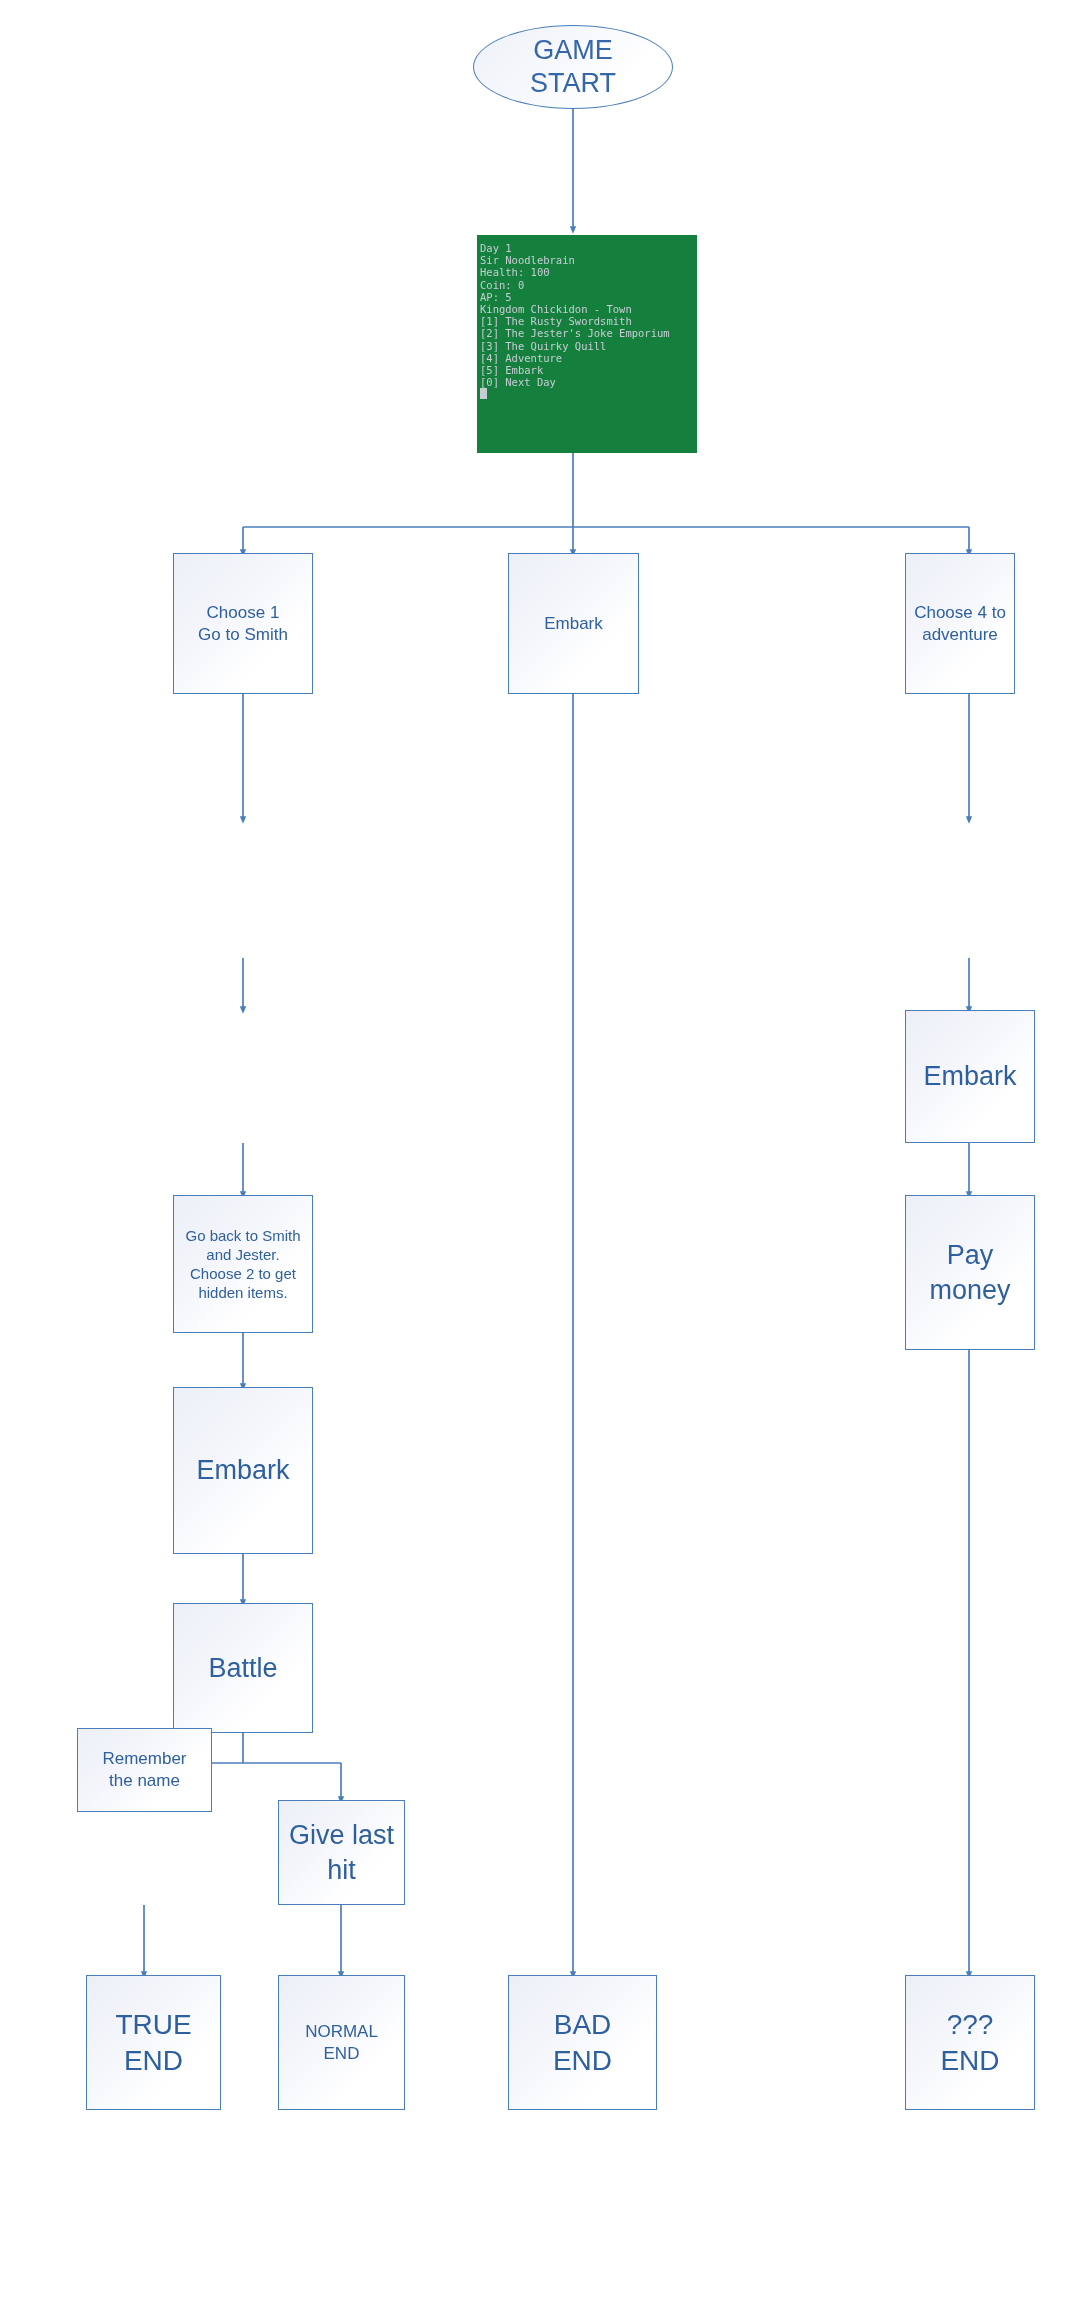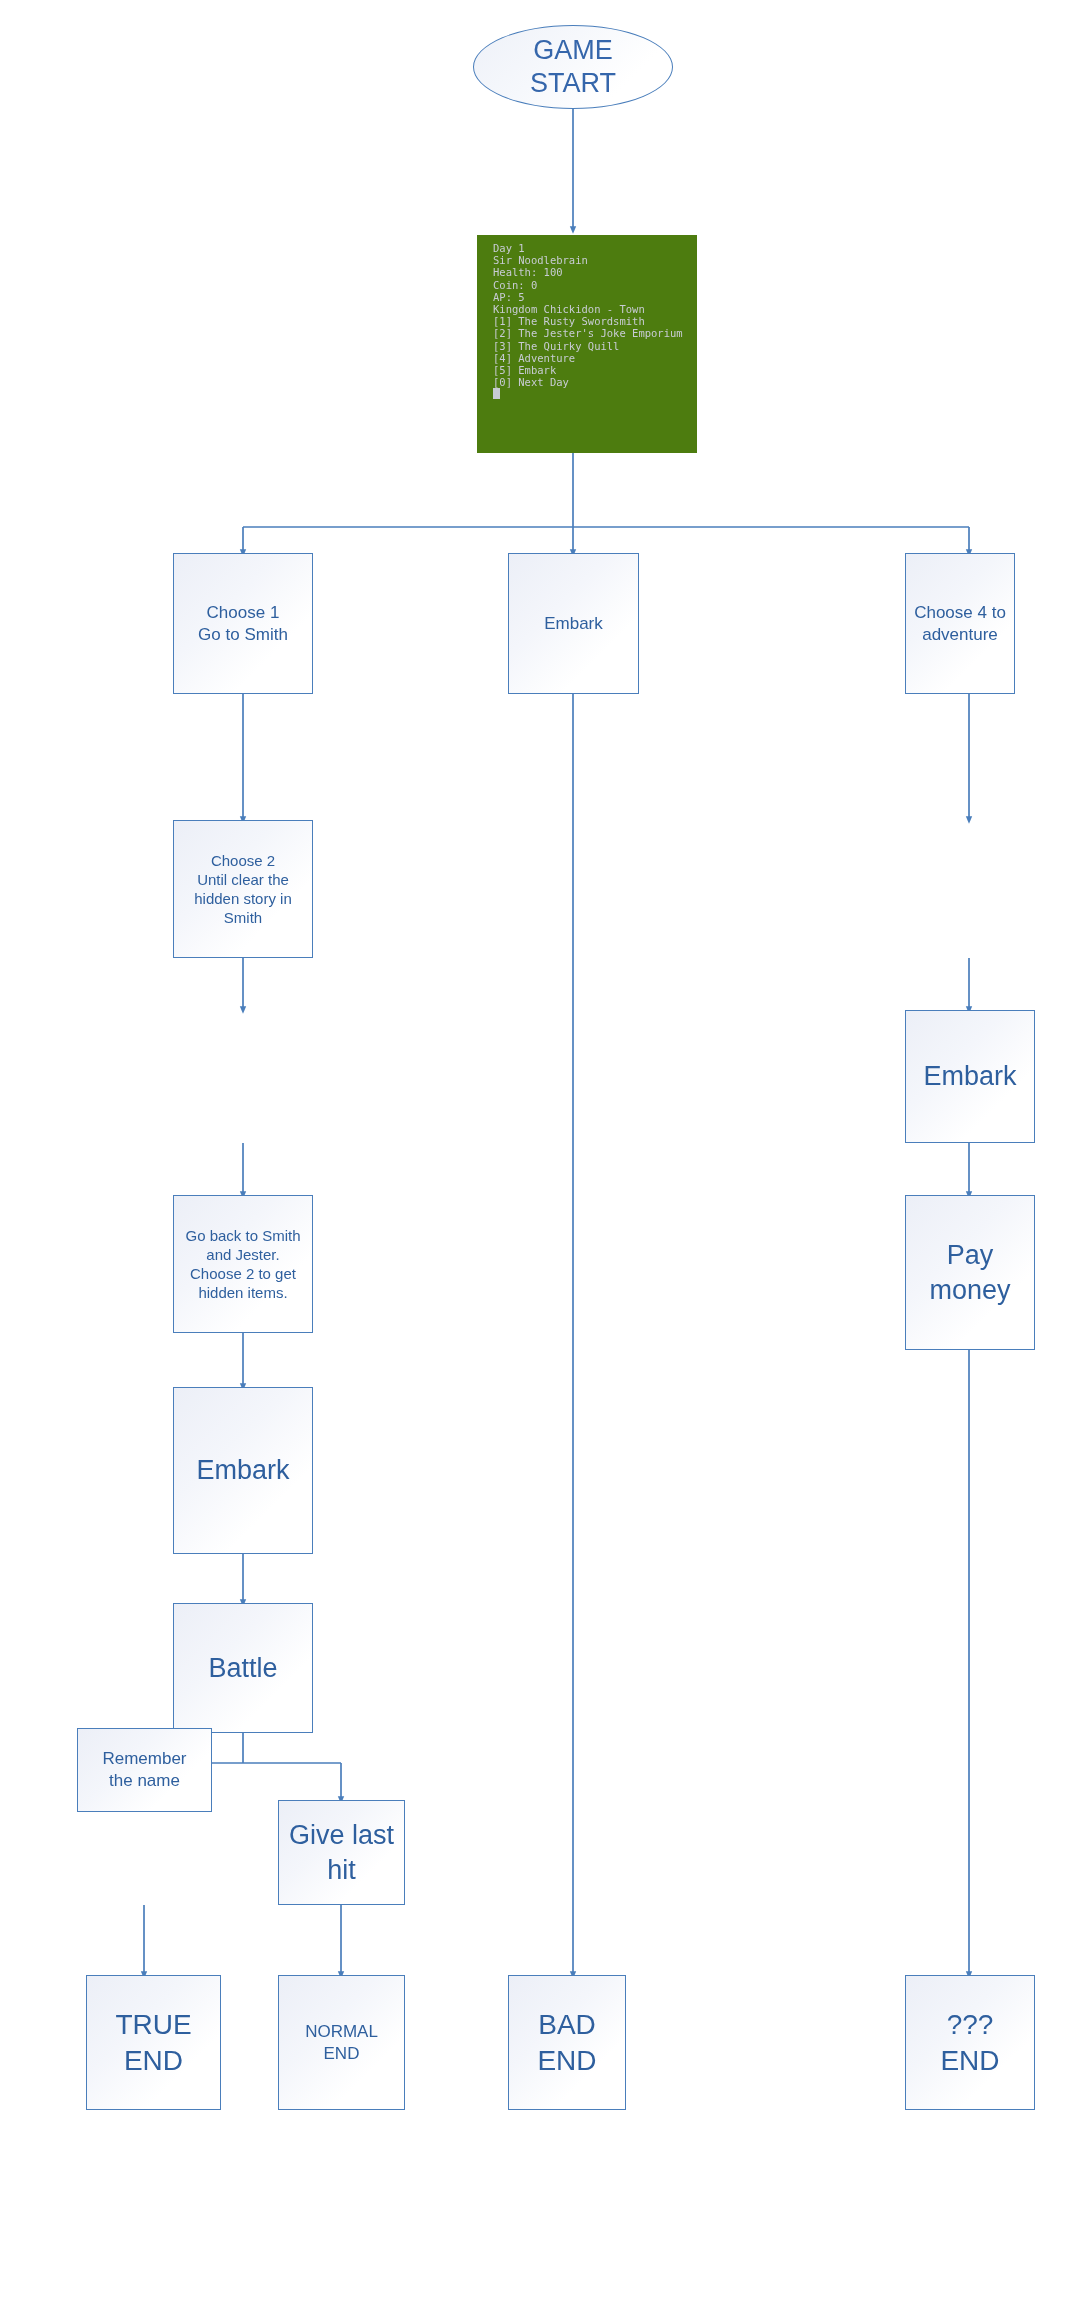--- a/index.html
+++ b/index.html
@@ -44,23 +44,23 @@
     text-align:center;
     color:#3566ab;
     font-size:27px;
     line-height:1.22;
     white-space:pre-line;
   }
 
   
   .terminal{
     position:absolute;
-    background:#4d7c0f;
+    background:#15803d;
     box-sizing:border-box;
-    padding:7px 8px 4px 16px;
+    padding:7px 8px 4px 3px;
     font-family:"DejaVu Sans Mono","Liberation Mono",monospace;
     font-size:10.5px;
     line-height:12.2px;
     color:#c8ccd4;
     overflow:hidden;
   }
   .terminal .tline{white-space:pre;}
   .term-cursor{
     display:inline-block;
     width:7px;height:11px;
@@ -128,24 +128,20 @@
     <div class="tline">[3] The Quirky Quill</div>
     <div class="tline">[4] Adventure</div>
     <div class="tline">[5] Embark</div>
     <div class="tline">[0] Next Day</div>
     <div class="tline"><span class="term-cursor"></span></div>
   </div>
 
   <div class="node md" style="left:173px;top:553px;width:140px;height:141px;">Choose 1
 Go to Smith</div>
 
-  <div class="node sm" style="left:173px;top:820px;width:140px;height:138px;">Choose 2
-Until clear the
-hidden story in
-Smith</div>
 
 
   <div class="node sm" style="left:173px;top:1195px;width:140px;height:138px;">Go back to Smith
 and Jester.
 Choose 2 to get
 hidden items.</div>
 
   <div class="node lg" style="left:173px;top:1387px;width:140px;height:167px;">Embark</div>
 
   <div class="node lg" style="left:173px;top:1603px;width:140px;height:130px;">Battle</div>
@@ -157,21 +153,21 @@
 hit</div>
 
   <div class="node xl" style="left:86px;top:1975px;width:135px;height:135px;">TRUE
 END</div>
 
   <div class="node md" style="left:278px;top:1975px;width:127px;height:135px;">NORMAL
 END</div>
 
   <div class="node md" style="left:508px;top:553px;width:131px;height:141px;">Embark</div>
 
-  <div class="node xl" style="left:508px;top:1975px;width:118px;height:135px;">BAD
+  <div class="node xl" style="left:508px;top:1975px;width:149px;height:135px;">BAD
 END</div>
 
   <div class="node md" style="left:905px;top:553px;width:110px;height:141px;">Choose 4 to
 adventure</div>
 
 
   <div class="node lg" style="left:905px;top:1010px;width:130px;height:133px;">Embark</div>
 
   <div class="node lg" style="left:905px;top:1195px;width:130px;height:155px;">Pay
 money</div>

